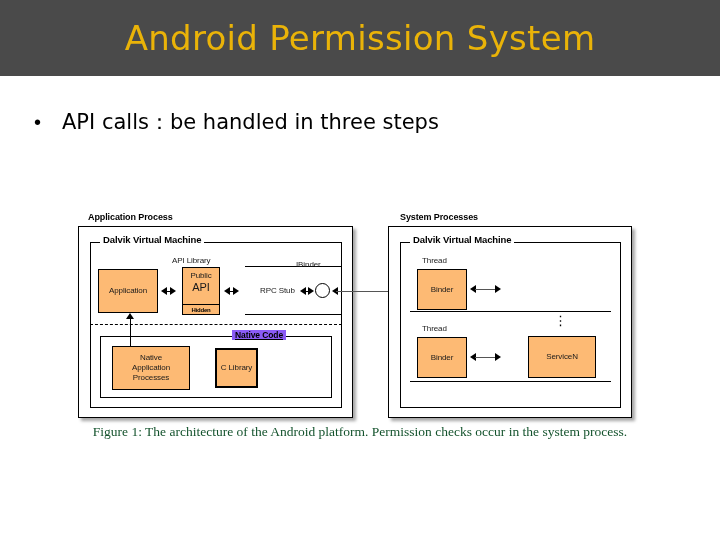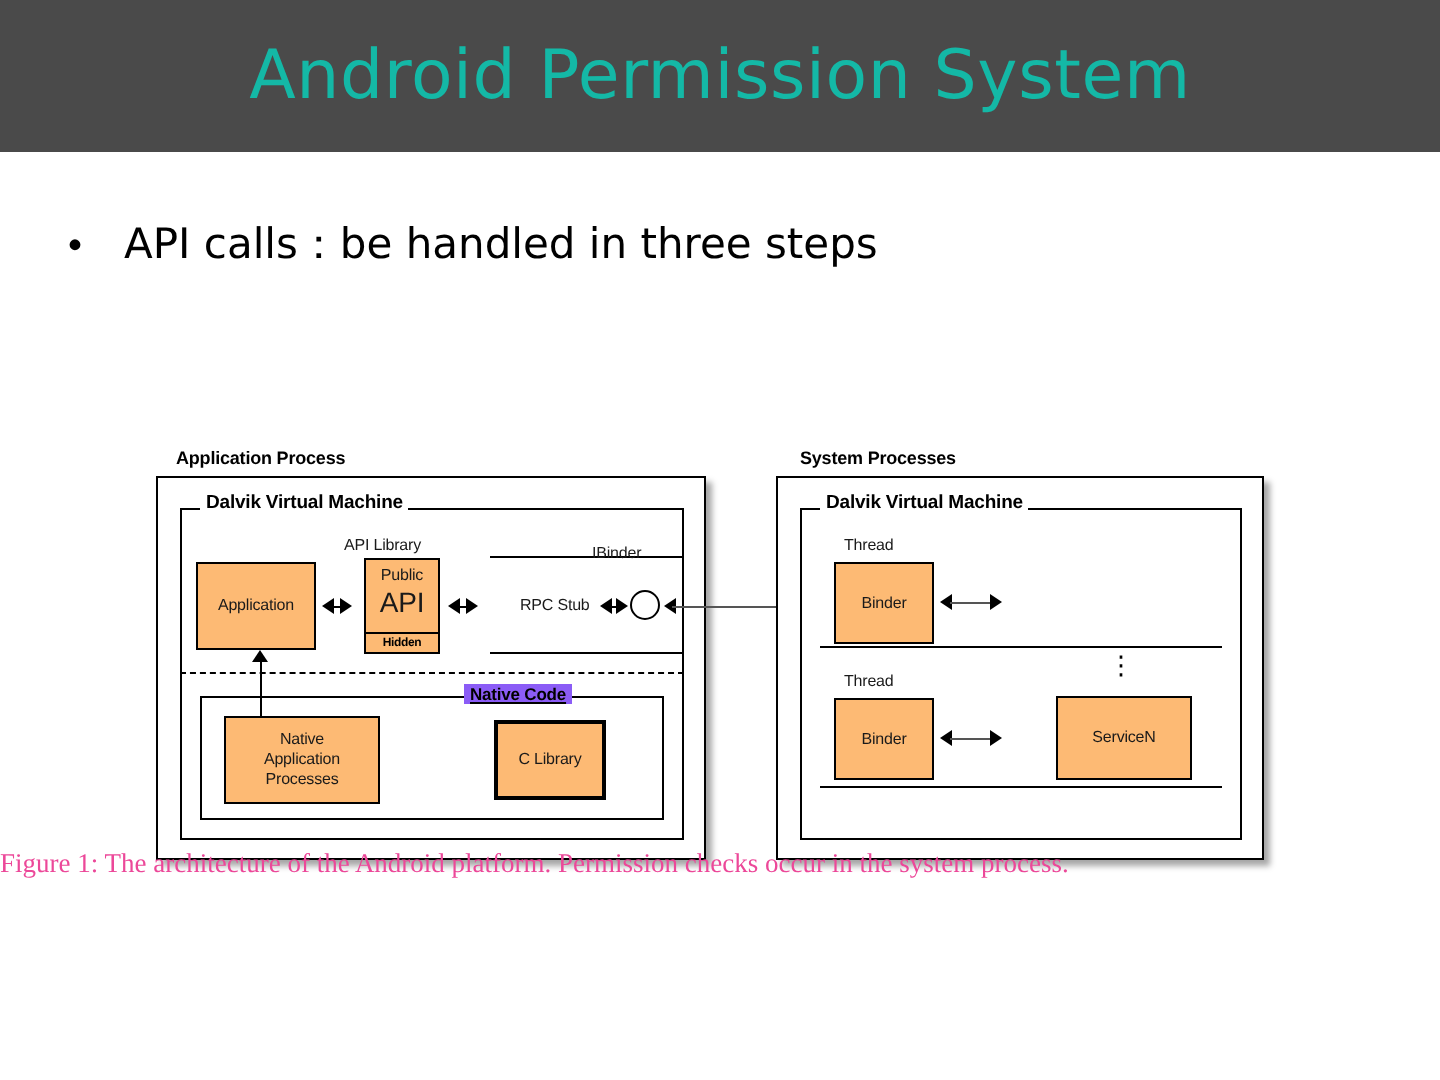--- a/index.html
+++ b/index.html
@@ -20,21 +20,21 @@
   .title-band {
     position: absolute;
     left: 0; top: 0;
     width: 720px; height: 76px;
     background: #4a4a4a;
     display: flex;
     align-items: center;
     justify-content: center;
   }
   .title-text {
-    color: #14b8a6;
+    color: #eab308;
     font-size: 34px;
     font-weight: 400;
     letter-spacing: 0.3px;
     font-family: "DejaVu Sans", sans-serif;
     white-space: nowrap;
   }
 
   
   .bullet-row {
     position: absolute;
@@ -53,21 +53,21 @@
   .bullet-text {
     font-size: 21px;
     color: #000;
     font-family: "DejaVu Sans", sans-serif;
     white-space: nowrap;
   }
 
   
   .figure {
     position: absolute;
-    left: 0; top: 196px;
+    left: 0; top: 184px;
     width: 720px;
     height: 270px;
   }
 
   
   .abs { position: absolute; box-sizing: border-box; }
 
   
   .proc-box {
     border: 1.5px solid #000;
@@ -181,23 +181,24 @@
     color: #000;
     line-height: 6px;
     letter-spacing: 0;
   }
 
   
   .caption {
     position: absolute;
     left: 0; top: 424px;
     width: 720px;
+    text-align: center;
     font-family: "Liberation Serif", serif;
     font-size: 13.5px;
-    color: #ec4899;
+    color: #14532d;
     white-space: nowrap;
   }
 </style>
 </head>
 <body>
 
 <div class="title-band">
   <div class="title-text">Android Permission System</div>
 </div>
 
@@ -218,21 +219,21 @@
   <div class="abs small-label" style="left:172px; top:72px;">API Library</div>
 
   <div class="abs node" style="left:98px; top:85px; width:60px; height:44px;">Application</div>
 
   <div class="abs arrow-h-left" style="left:161px; top:103px;"></div>
   <div class="abs hline" style="left:166px; top:106.5px; width:6px;"></div>
   <div class="abs arrow-h-right" style="left:170px; top:103px;"></div>
 
   <div class="abs node" style="left:182px; top:83px; width:38px; height:48px; flex-direction:column; justify-content:flex-start; padding-top:3px;">
     <div style="font-size:8px;">Public</div>
-    <div style="font-size:14px;">API</div>
+    <div style="font-size:11px;">API</div>
   </div>
   <div class="abs hidden-sub" style="left:182px; top:120px; width:38px; height:11px; display:flex; align-items:center; justify-content:center;">Hidden</div>
 
   <div class="abs arrow-h-left" style="left:224px; top:103px;"></div>
   <div class="abs hline" style="left:229px; top:106.5px; width:6px;"></div>
   <div class="abs arrow-h-right" style="left:233px; top:103px;"></div>
 
   <div class="abs open-box" style="left:245px; top:82px; width:97px; height:49px;"></div>
   <div class="abs small-label" style="left:260px; top:102px;">RPC Stub</div>
 
@@ -253,21 +254,21 @@
 
   <div class="abs" style="left:100px; top:152px; width:232px; height:62px; border:1px solid #000; background:transparent;"></div>
   <div class="abs small-label bold-underline" style="left:232px; top:146px;">Native Code</div>
 
   <div class="abs node" style="left:112px; top:162px; width:78px; height:44px; flex-direction:column;">
     <div>Native</div>
     <div>Application</div>
     <div>Processes</div>
   </div>
 
-  <div class="abs node thick" style="left:215px; top:164px; width:56px; height:40px;margin-left:32px;">C Library</div>
+  <div class="abs node thick" style="left:215px; top:164px; width:43px; height:40px;">C Library</div>
 
   <div class="abs hline" style="left:336px; top:106.5px; width:74px; background:#555;"></div>
   <div class="abs arrow-h-right" style="left:406px; top:103px;"></div>
 
   <div class="abs proc-label" style="left:400px; top:28px;">System Processes</div>
 
   <div class="abs proc-box" style="left:388px; top:42px; width:244px; height:192px;"></div>
 
   <div class="abs dvm-box" style="left:400px; top:58px; width:221px; height:166px;"></div>
   <div class="abs dvm-label" style="left:410px; top:50px; background:#fff; padding:0 3px;">Dalvik Virtual Machine</div>

